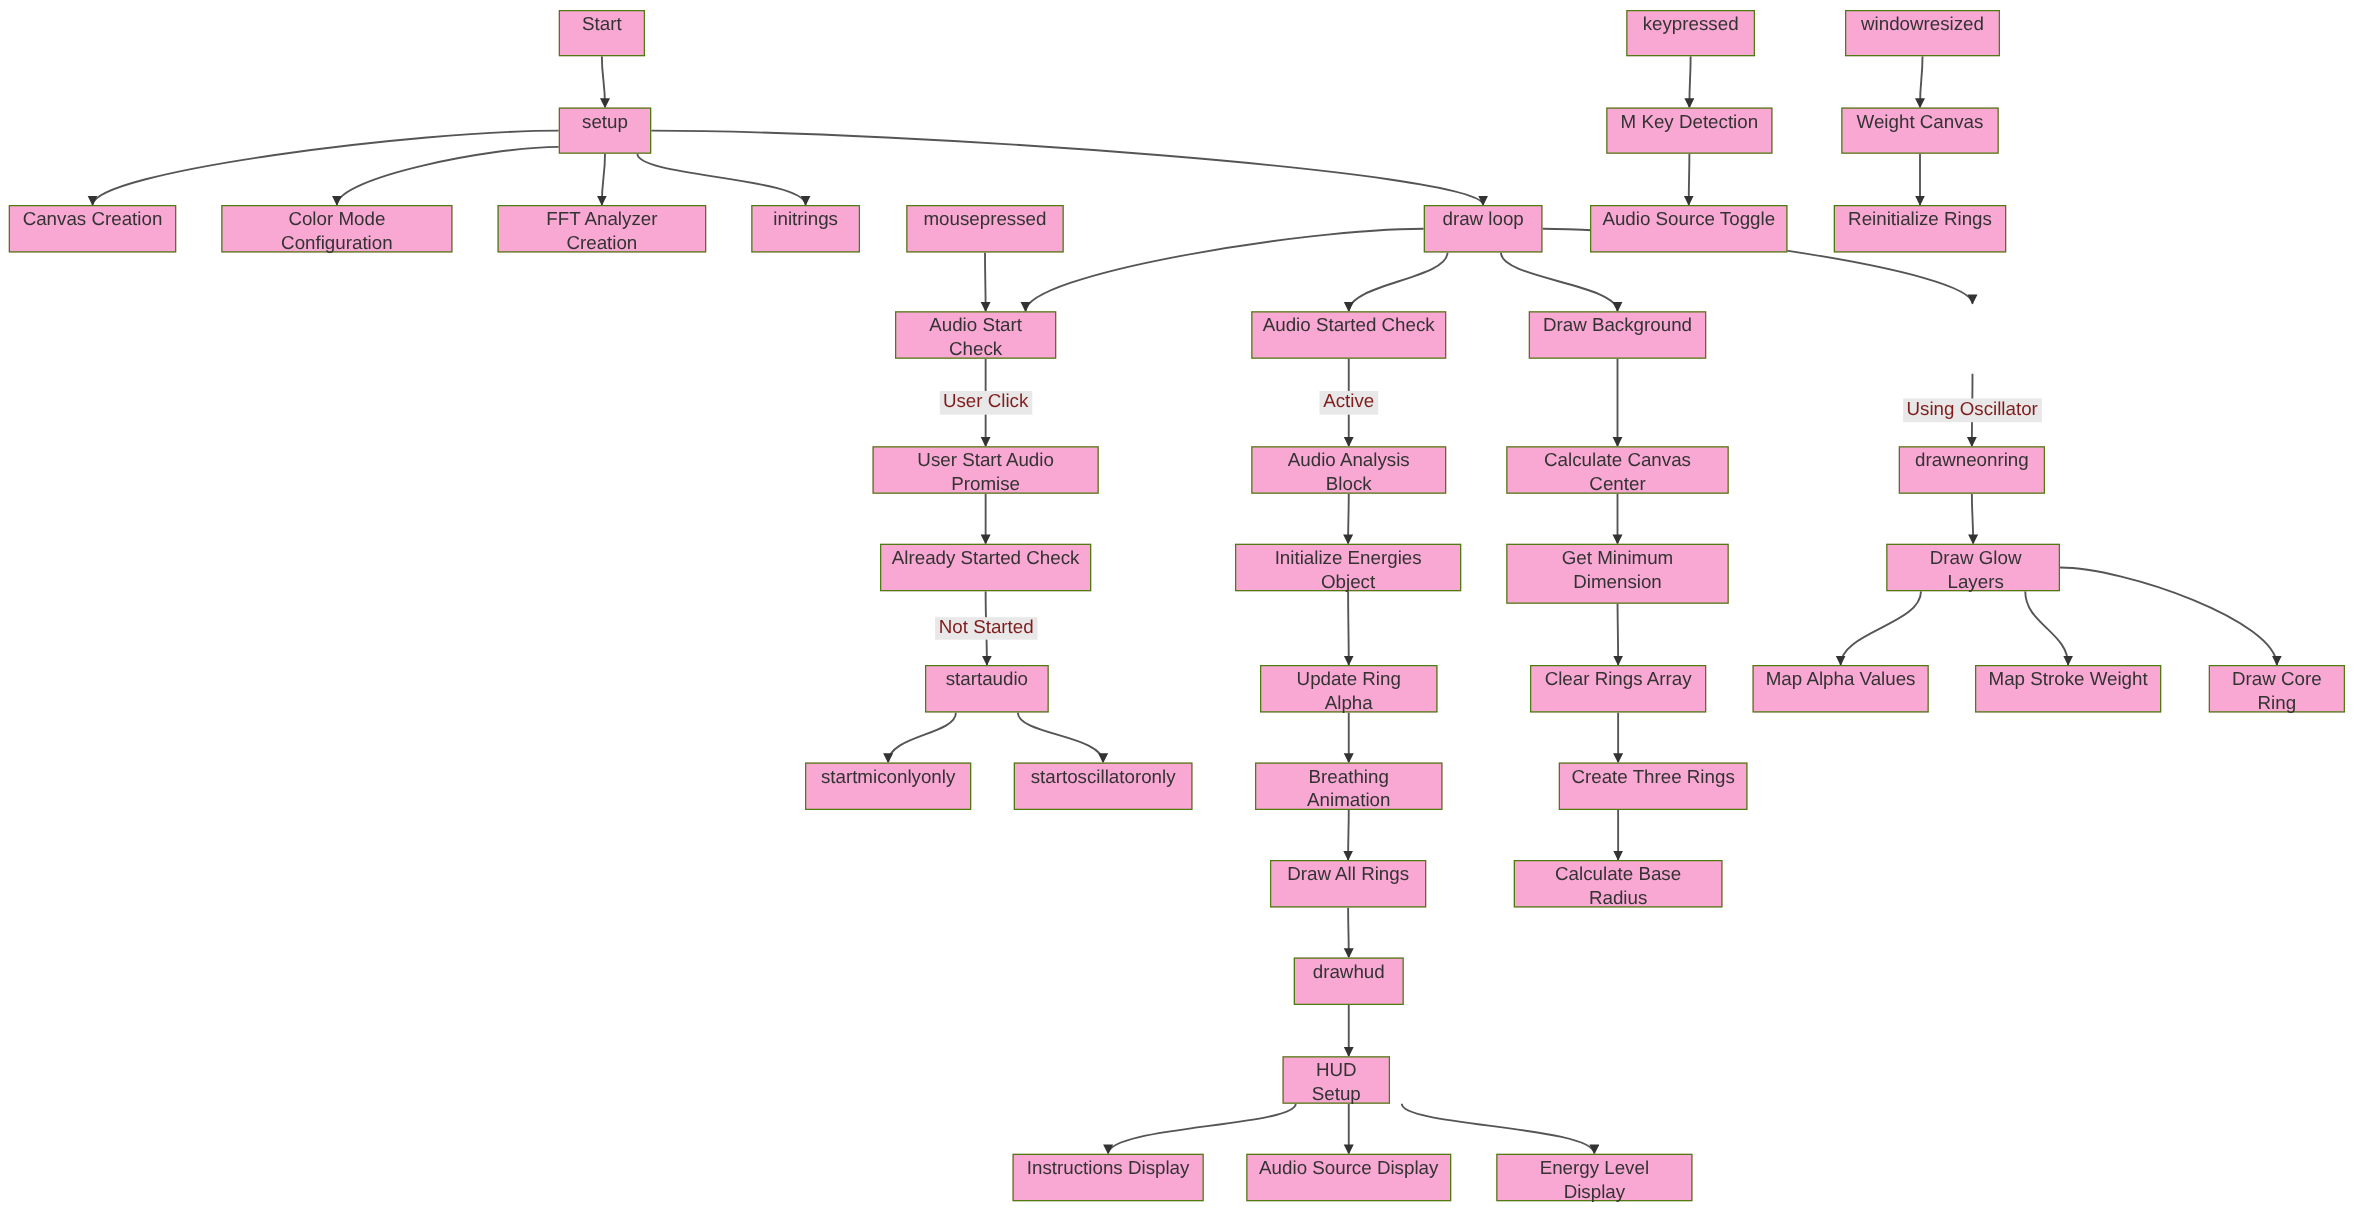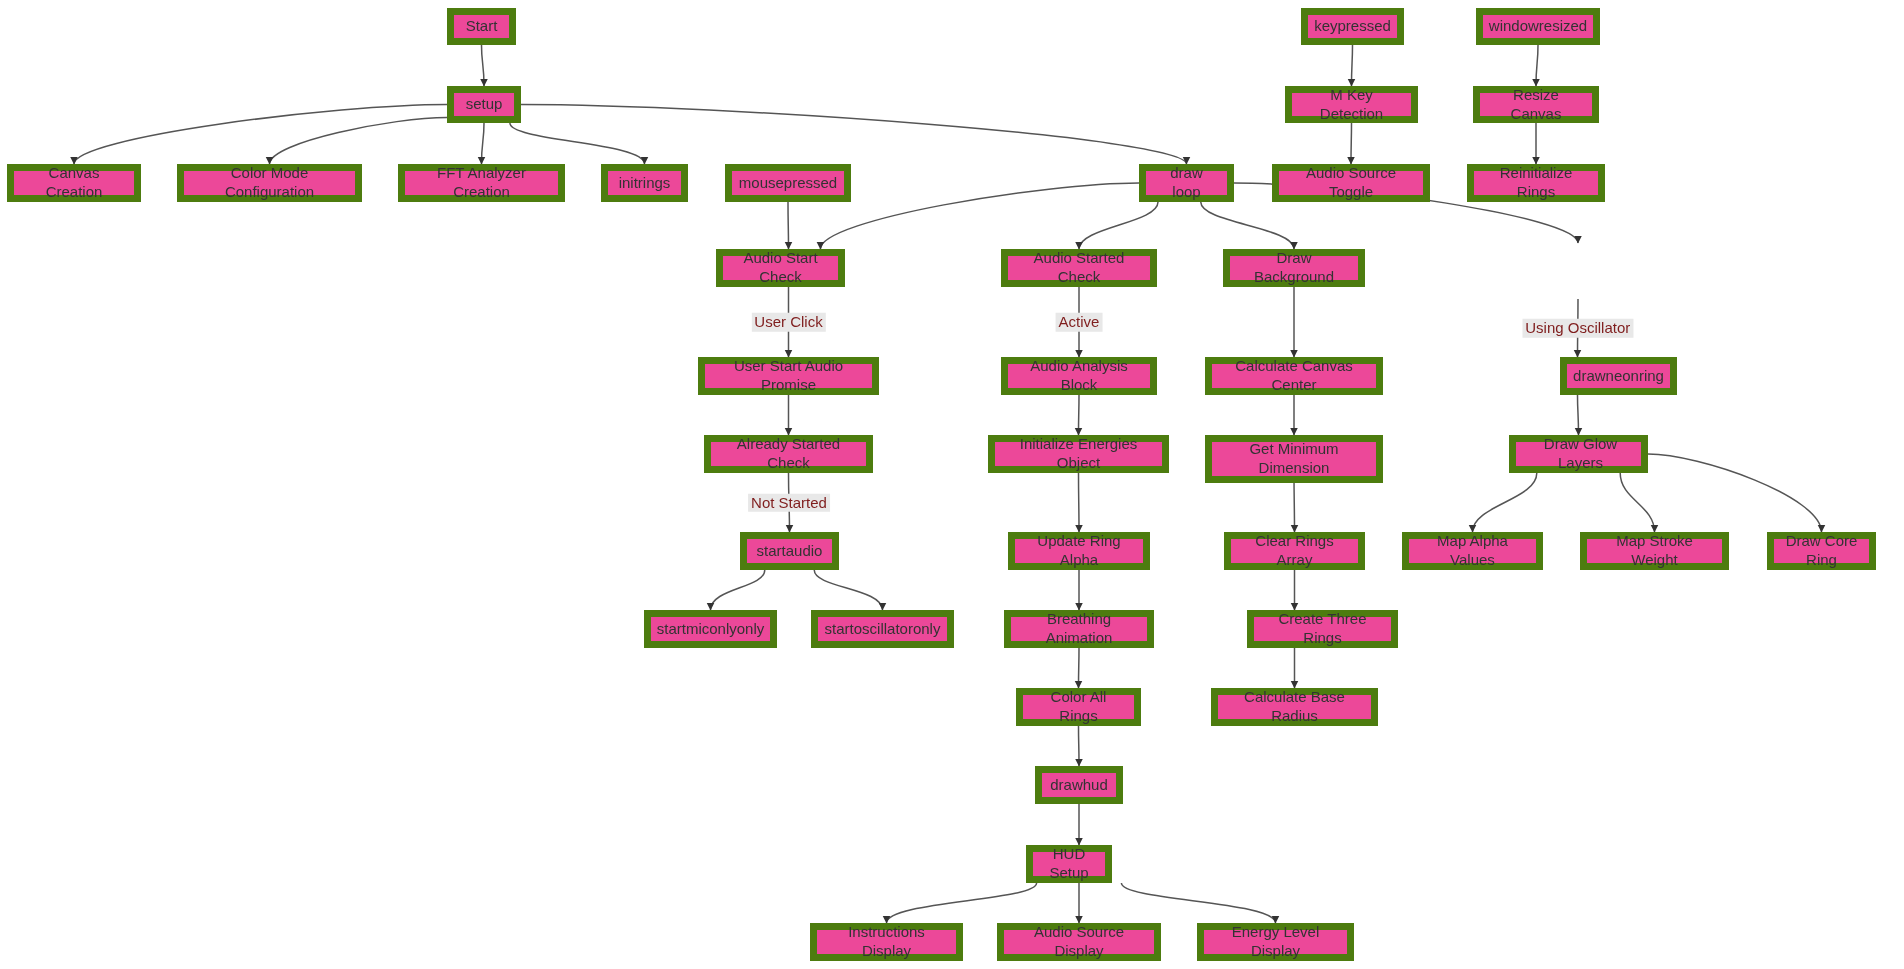--- a/index.html
+++ b/index.html
@@ -18,25 +18,25 @@
   #edge-layer {
     position: absolute;
     left: 0; top: 0;
     width: 1904px;
     height: 969px;
     z-index: 1;
   }
   .flow-node {
     position: absolute;
     box-sizing: border-box;
-    background: #ec4899;
-    border: 7px solid #4d7c0f;
+    background: #f9a8d4;
+    border: 1px solid #4d7c0f;
     color: #333333;
     display: flex;
-    align-items: center;
+    align-items: flex-start;
     justify-content: center;
     text-align: center;
     font-size: 15px;
     line-height: 1.25;
     padding: 2px 8px;
     z-index: 2;
   }
   .edge-label {
     position: absolute;
     transform: translate(-50%, -50%);
@@ -114,21 +114,21 @@
     <div class="flow-node" style="left: 1476px; top: 8px; width: 124px; height: 37px;">
       <span>windowresized</span>
     </div>
     <div class="flow-node" style="left: 447px; top: 86px; width: 74px; height: 37px;">
       <span>setup</span>
     </div>
     <div class="flow-node" style="left: 1285px; top: 86px; width: 133px; height: 37px;">
       <span>M Key Detection</span>
     </div>
     <div class="flow-node" style="left: 1473px; top: 86px; width: 126px; height: 37px;">
-      <span>Resize Canvas</span>
+      <span>Weight Canvas</span>
     </div>
     <div class="flow-node" style="left: 7px; top: 164px; width: 134px; height: 38px;">
       <span>Canvas Creation</span>
     </div>
     <div class="flow-node" style="left: 177px; top: 164px; width: 185px; height: 38px;">
       <span>Color Mode Configuration</span>
     </div>
     <div class="flow-node" style="left: 398px; top: 164px; width: 167px; height: 38px;">
       <span>FFT Analyzer Creation</span>
     </div>
@@ -158,21 +158,21 @@
     </div>
     <div class="flow-node" style="left: 698px; top: 357px; width: 181px; height: 38px;">
       <span>User Start Audio Promise</span>
     </div>
     <div class="flow-node" style="left: 1001px; top: 357px; width: 156px; height: 38px;">
       <span>Audio Analysis Block</span>
     </div>
     <div class="flow-node" style="left: 1205px; top: 357px; width: 178px; height: 38px;">
       <span>Calculate Canvas Center</span>
     </div>
-    <div class="flow-node" style="left: 1560px; top: 357px; width: 117px; height: 38px;">
+    <div class="flow-node" style="left: 1519px; top: 357px; width: 117px; height: 38px;">
       <span>drawneonring</span>
     </div>
     <div class="flow-node" style="left: 704px; top: 435px; width: 169px; height: 38px;">
       <span>Already Started Check</span>
     </div>
     <div class="flow-node" style="left: 988px; top: 435px; width: 181px; height: 38px;">
       <span>Initialize Energies Object</span>
     </div>
     <div class="flow-node" style="left: 1205px; top: 435px; width: 178px; height: 48px;">
       <span>Get Minimum Dimension</span>
@@ -204,21 +204,21 @@
     <div class="flow-node" style="left: 811px; top: 610px; width: 143px; height: 38px;">
       <span>startoscillatoronly</span>
     </div>
     <div class="flow-node" style="left: 1004px; top: 610px; width: 150px; height: 38px;">
       <span>Breathing Animation</span>
     </div>
     <div class="flow-node" style="left: 1219px; top: 610px; width: 151px; height: 38px; margin-left: 28px;">
       <span>Create Three Rings</span>
     </div>
     <div class="flow-node" style="left: 1016px; top: 688px; width: 125px; height: 38px;">
-      <span>Color All Rings</span>
+      <span>Draw All Rings</span>
     </div>
     <div class="flow-node" style="left: 1211px; top: 688px; width: 167px; height: 38px;">
       <span>Calculate Base Radius</span>
     </div>
     <div class="flow-node" style="left: 1035px; top: 766px; width: 88px; height: 38px;">
       <span>drawhud</span>
     </div>
     <div class="flow-node" style="left: 1026px; top: 845px; width: 86px; height: 38px;">
       <span>HUD Setup</span>
     </div>

